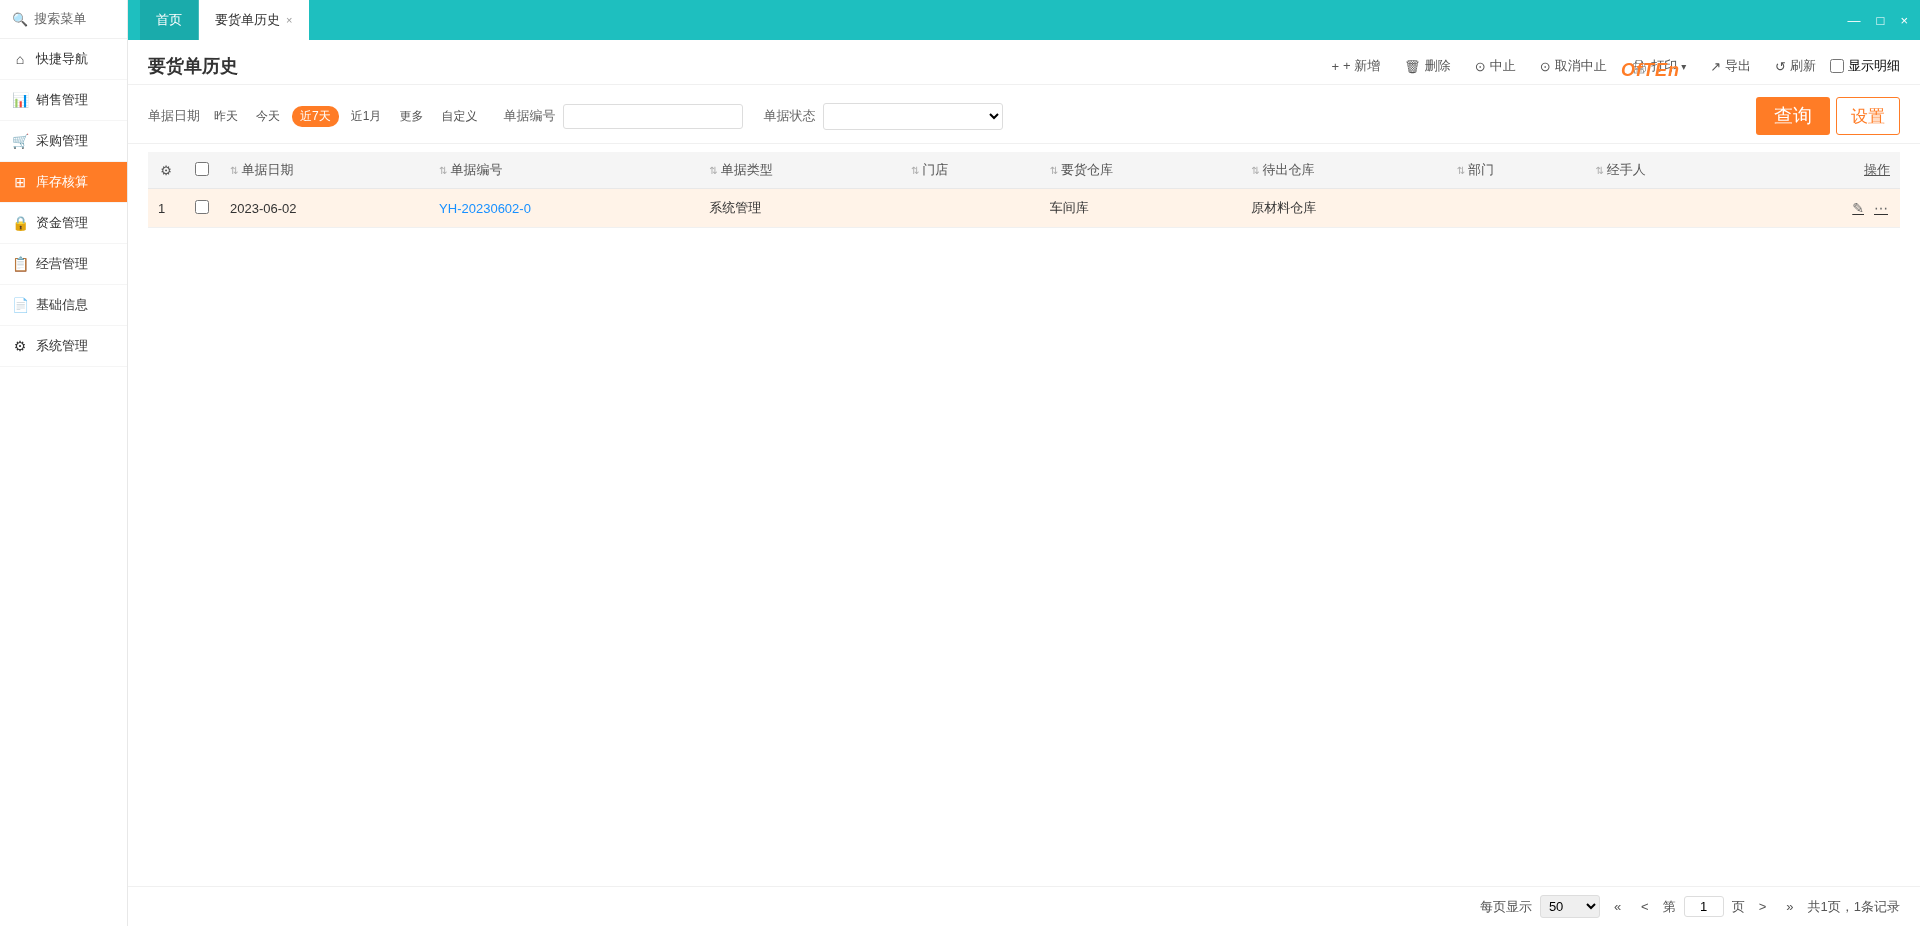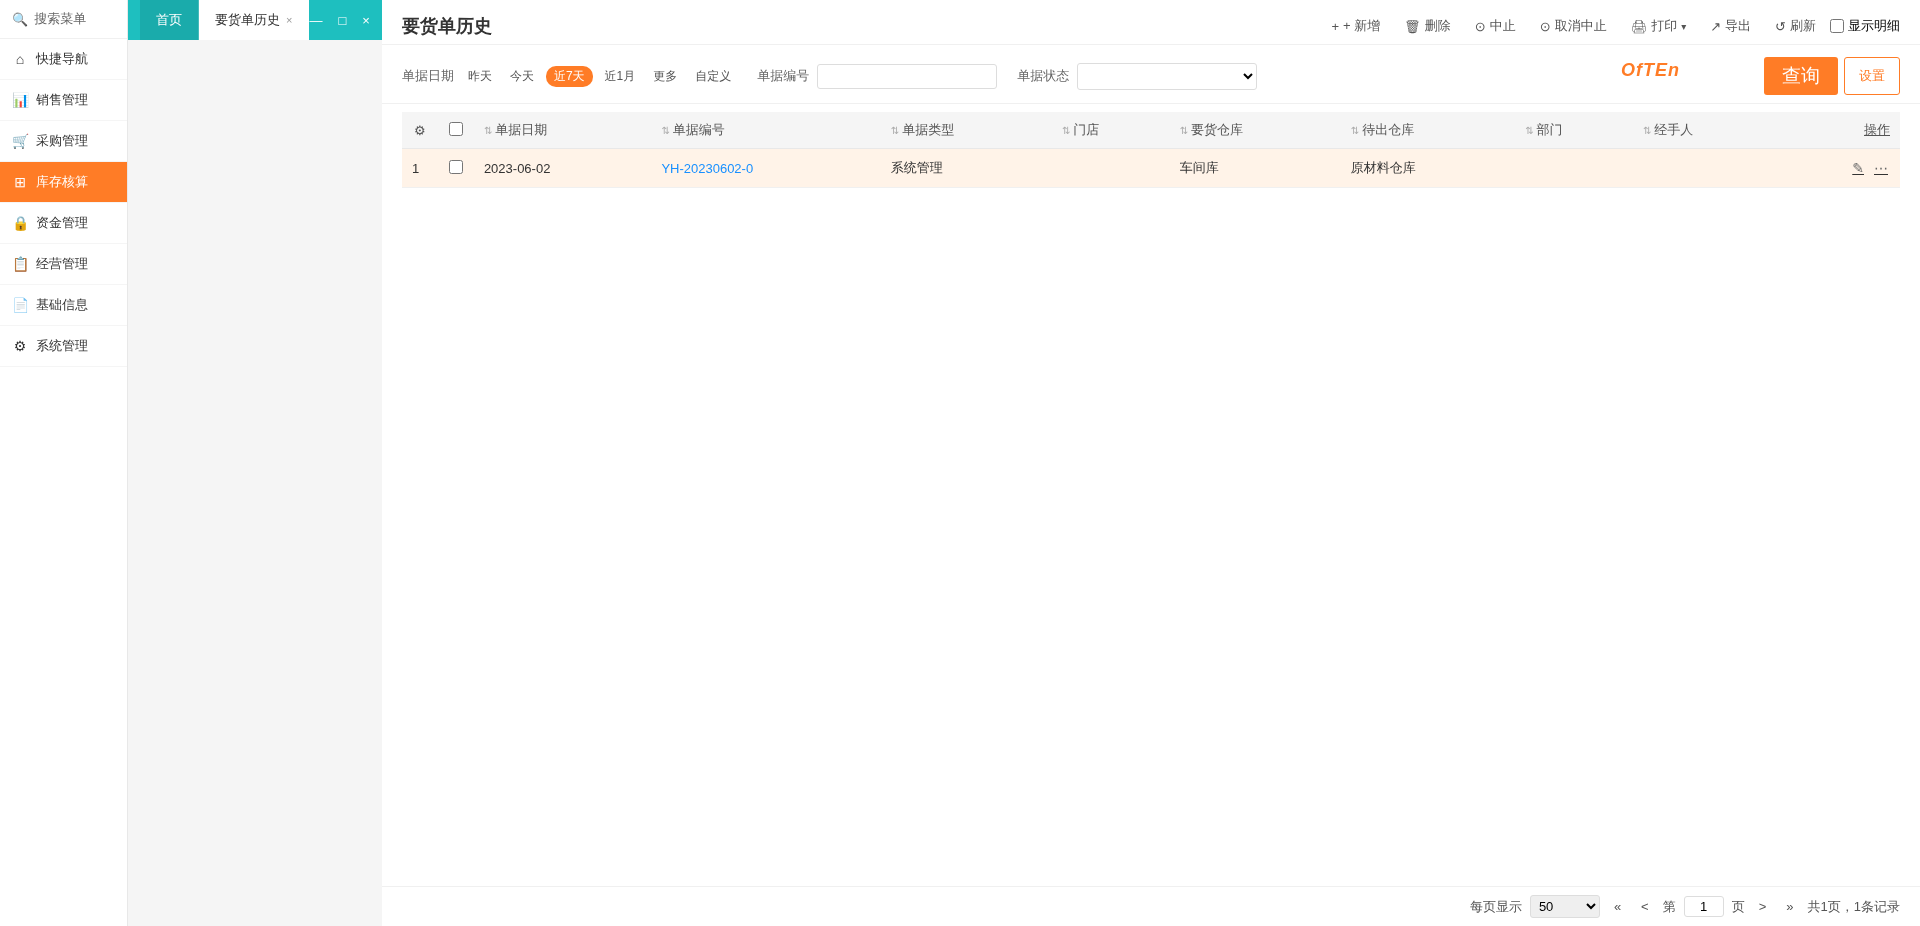--- a/index.html
+++ b/index.html
@@ -41,21 +41,21 @@
     .sidebar-item .icon {
       font-size: 14px;
       width: 16px;
       text-align: center;
     }
 
     
     .main {
       flex: 1;
       display: flex;
-      flex-direction: row;
+      flex-direction: column;
       overflow: hidden;
     }
 
     
     .topbar {
       height: 40px;
       background: #1ebfbf;
       display: flex;
       align-items: center;
       padding: 0 12px;
@@ -204,21 +204,21 @@
       font-size: 19px;
       cursor: pointer;
       text-align: right;
     }
     .settings-btn {
       background: #fff;
       color: #ff7c26;
       border: 1px solid #ff7c26;
       border-radius: 3px;
       padding: 5px 14px;
-      font-size: 13px;
+      font-size: 17px;
       cursor: pointer;
     }
 
     
     .table-container {
       flex: 1;
       overflow: auto;
       padding: 8px 20px 0;
     }
     table {
@@ -294,21 +294,21 @@
       border-top: 1px solid #f0f0f0;
       font-size: 13px;
       color: #555;
       flex-shrink: 0;
     }
     .page-size-select {
       border: 1px solid #ddd;
       border-radius: 3px;
       padding: 2px 4px;
       font-size: 13px;
-      width: 70px;
+      width: 60px;
     }
     .page-btn {
       cursor: pointer;
       color: #555;
       padding: 2px 6px;
       border-radius: 3px;
     }
     .page-input {
       border: 1px solid #ddd;
       border-radius: 3px;

